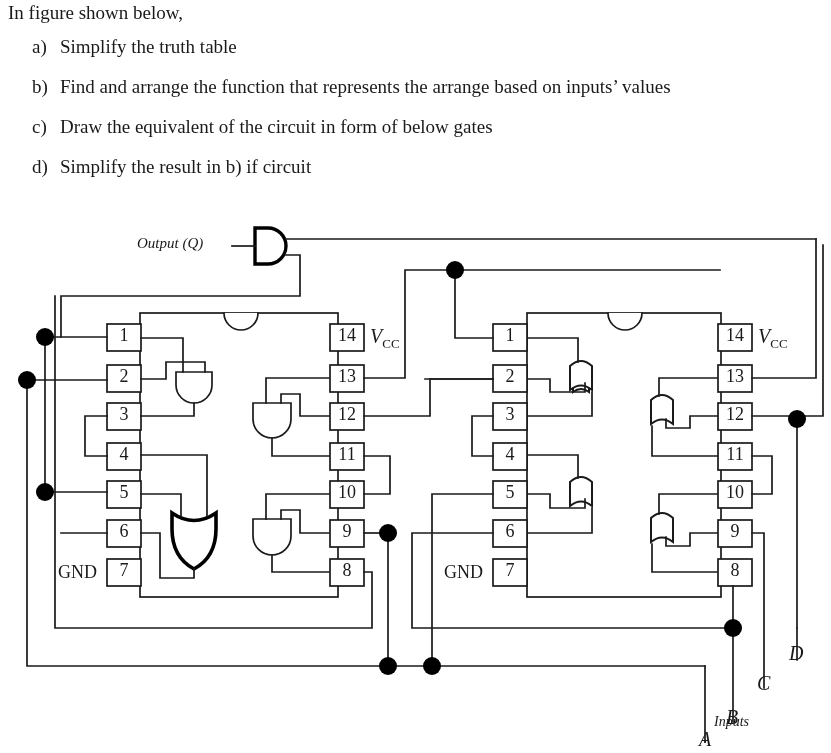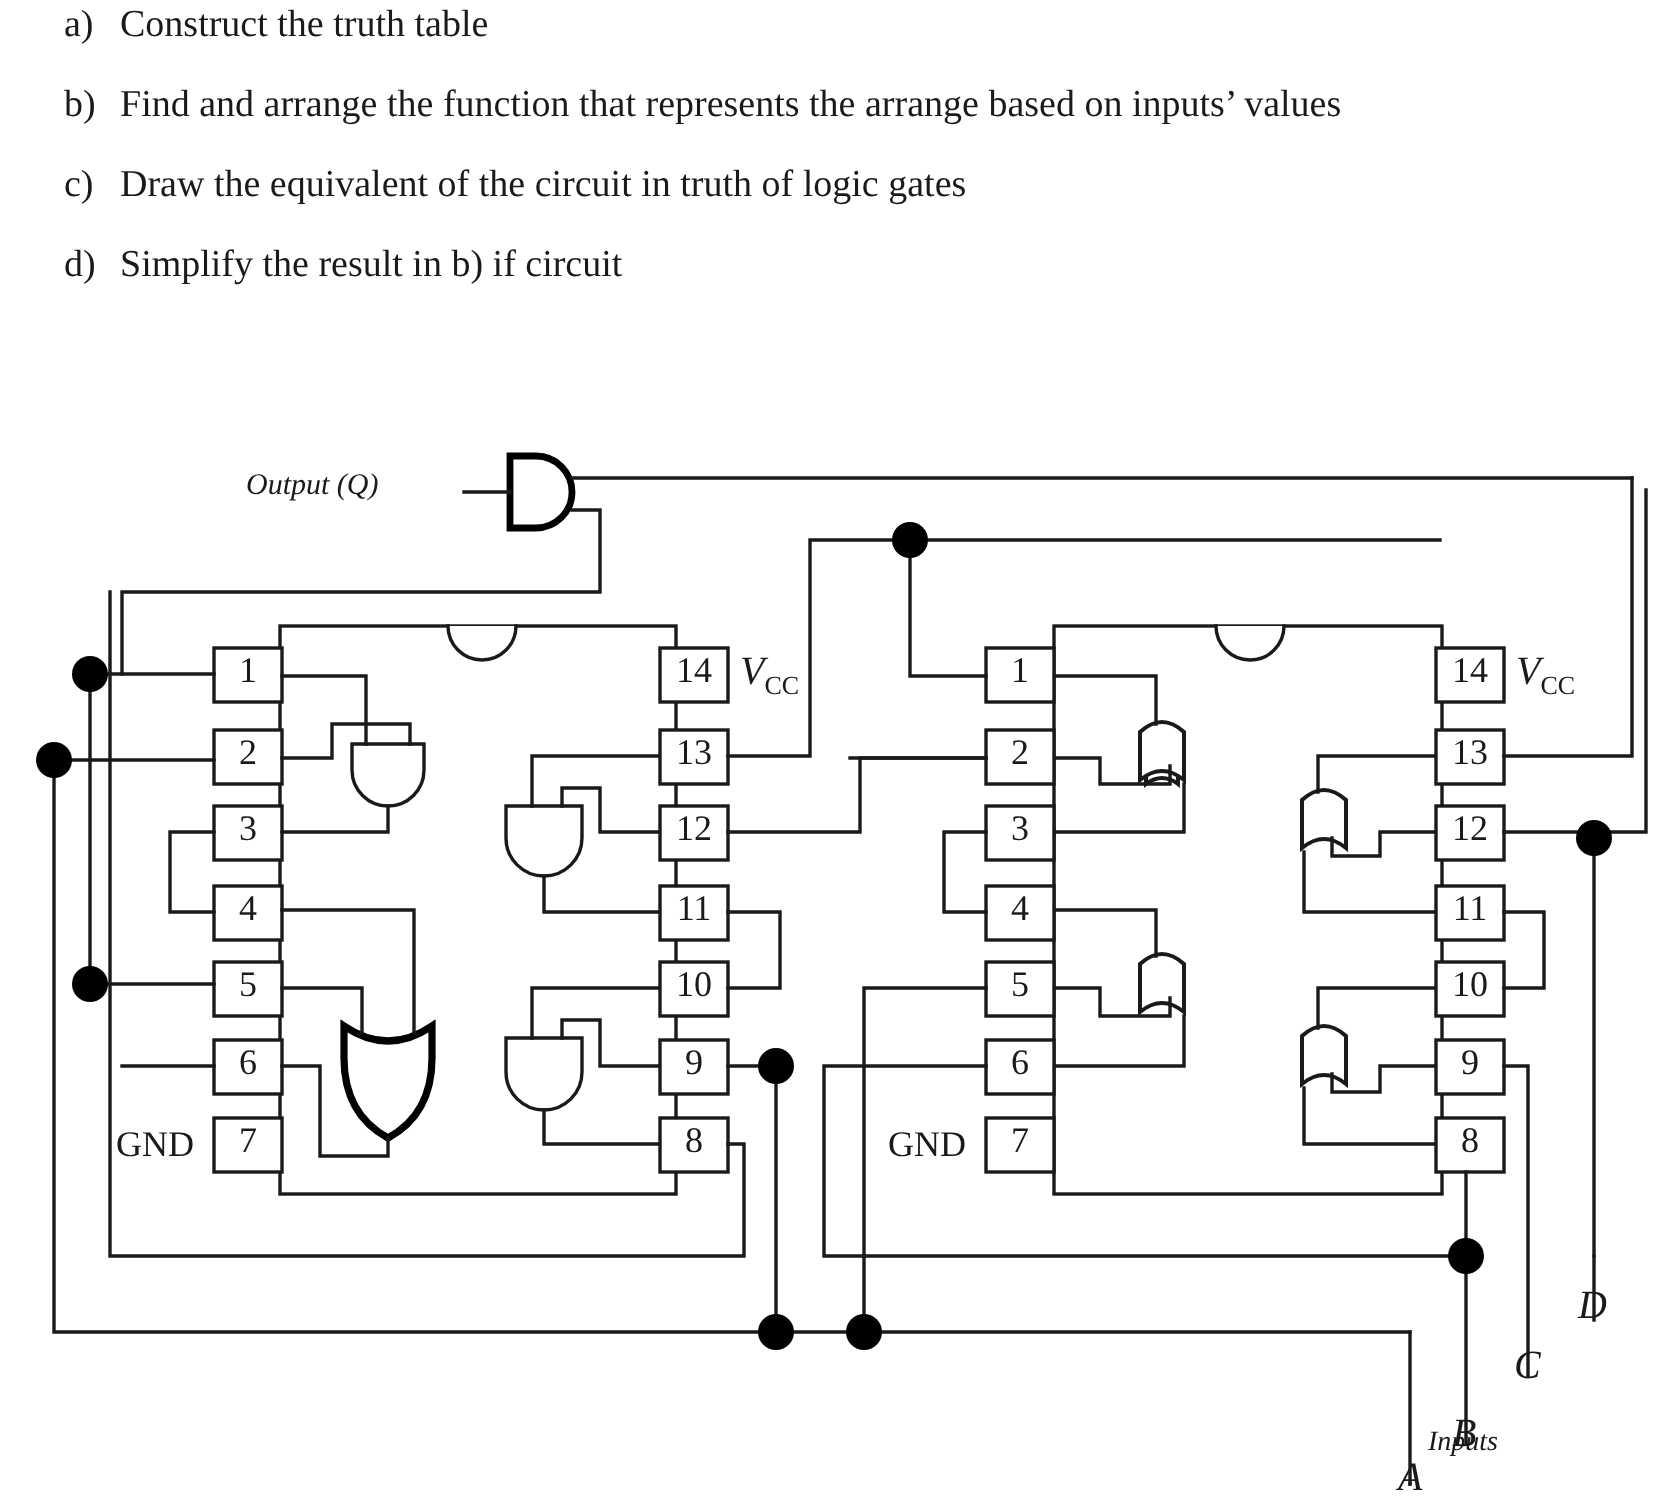--- a/index.html
+++ b/index.html
@@ -63,32 +63,33 @@
     white-space: nowrap;
   }
   .lbl-italic { font-style: italic; }
 </style>
 </head>
 <body>
 
 <div id="page">
 
   <div id="question-block">
+    <p id="question-intro">In figure shown below,</p>
 
     <div class="q-item">
       <span class="q-marker">a)</span>
-      <span class="q-text">Construct the truth table</span>
+      <span class="q-text">Simplify the truth table</span>
     </div>
     <div class="q-item">
       <span class="q-marker">b)</span>
       <span class="q-text">Find and arrange the function that represents the arrange based on inputs’ values</span>
     </div>
     <div class="q-item">
       <span class="q-marker">c)</span>
-      <span class="q-text">Draw the equivalent of the circuit in truth of logic gates</span>
+      <span class="q-text">Draw the equivalent of the circuit in form of below gates</span>
     </div>
     <div class="q-item">
       <span class="q-marker">d)</span>
       <span class="q-text">Simplify the result in b) if circuit</span>
     </div>
   </div>
 
   <div id="circuit">
     <svg width="831" height="753" viewBox="0 0 831 753" xmlns="http://www.w3.org/2000/svg">
       <g fill="none" stroke="#1a1a1a" stroke-width="1.7" stroke-linecap="square" stroke-linejoin="miter">
@@ -310,21 +311,21 @@
           <circle cx="455" cy="270" r="9"></circle>
           <circle cx="388" cy="533" r="9"></circle>
           <circle cx="797" cy="419" r="9"></circle>
           <circle cx="388" cy="666" r="9"></circle>
           <circle cx="432" cy="666" r="9"></circle>
           <circle cx="733" cy="628" r="9"></circle>
         </g>
       </g>
     </svg>
 
-    <div class="lbl lbl-italic" style="left:123px; top:235px; font-size:15px;">Output (Q)</div>
+    <div class="lbl lbl-italic" style="left:137px; top:235px; font-size:15px;">Output (Q)</div>
 
     <div class="lbl" style="left:107px; top:325px; width:34px; text-align:center; font-size:18px;">1</div>
     <div class="lbl" style="left:107px; top:366px; width:34px; text-align:center; font-size:18px;">2</div>
     <div class="lbl" style="left:107px; top:404px; width:34px; text-align:center; font-size:18px;">3</div>
     <div class="lbl" style="left:107px; top:444px; width:34px; text-align:center; font-size:18px;">4</div>
     <div class="lbl" style="left:107px; top:482px; width:34px; text-align:center; font-size:18px;">5</div>
     <div class="lbl" style="left:107px; top:521px; width:34px; text-align:center; font-size:18px;">6</div>
     <div class="lbl" style="left:107px; top:560px; width:34px; text-align:center; font-size:18px;">7</div>
 
     <div class="lbl" style="left:330px; top:325px; width:34px; text-align:center; font-size:18px;">14</div>

